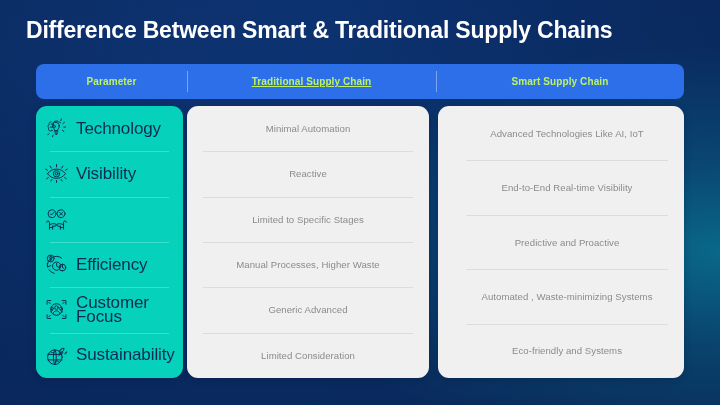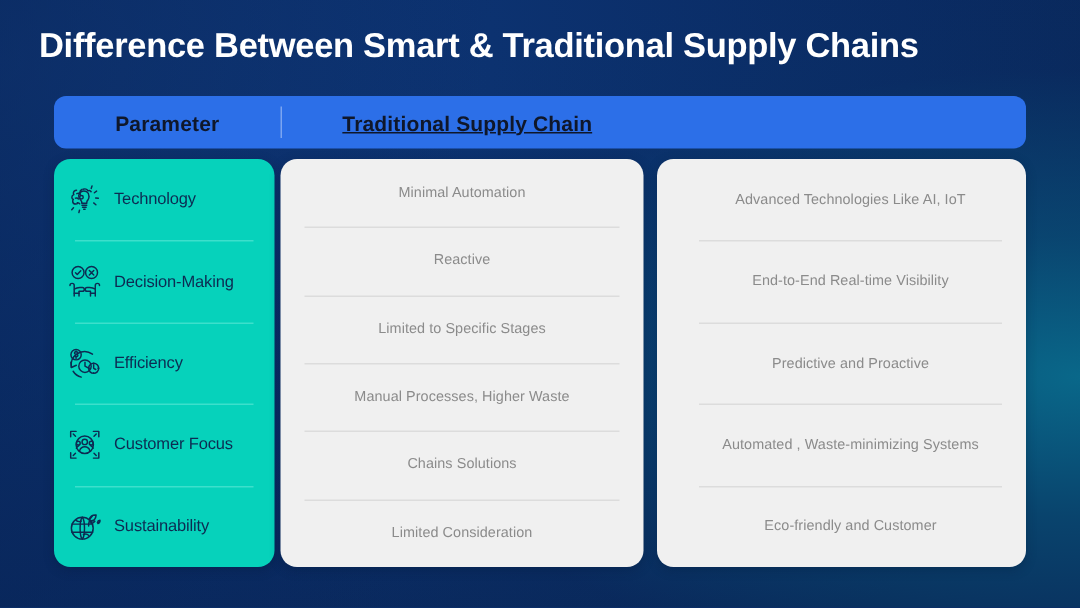--- a/index.html
+++ b/index.html
@@ -62,22 +62,22 @@
     border-radius: 8px;
     display: flex;
     align-items: stretch;
     z-index: 4;
   }
 
   .header-cell {
     display: flex;
     align-items: center;
     justify-content: center;
-    color: #0f172a;
-    font-size: 14px;
+    color: #bef264;
+    font-size: 10px;
     font-weight: bold;
     letter-spacing: 0.1px;
     position: relative;
   }
 
   .header-cell.param  { width: 151px; }
   .header-cell.trad   { width: 249px; text-decoration: underline; }
   .header-cell.smart  { flex: 1; }
 
   .header-cell.trad::before,
@@ -153,21 +153,21 @@
   }
 
   
   .panel-param .row {
     padding-left: 7px;
     gap: 7px;
   }
 
   .param-label {
     color: #0d2b52;
-    font-size: 11px;
+    font-size: 17px;
     font-weight: normal;
     letter-spacing: -0.1px;
     line-height: 14px;
   }
 
   .param-icon {
     width: 26px;
     height: 26px;
     flex: 0 0 26px;
     display: flex;
@@ -202,20 +202,23 @@
 <div id="slide">
 
   <div class="title">Difference Between Smart &amp; Traditional Supply Chains</div>
 
   <div class="header-bar">
     <div class="header-cell param">
       <span>Parameter</span>
     </div>
     <div class="header-cell trad">
       <span>Traditional Supply Chain</span>
+    </div>
+    <div class="header-cell smart">
+      <span>Smart Supply Chain</span>
     </div>
   </div>
 
   <div class="panel panel-param">
 
     <div class="row">
       <span class="param-icon">
         <svg viewBox="0 0 32 32" fill="none" stroke="#0d2b52" stroke-width="1.25" stroke-linecap="round" stroke-linejoin="round">
           <path d="M9 7.5c-1.6 0-2.7 1.1-2.7 2.4 0 .5.15.9.4 1.25-1 .35-1.7 1.2-1.7 2.2 0 .85.5 1.6 1.25 2-.35.4-.55.9-.55 1.45 0 1.35 1.2 2.45 2.7 2.45.5 0 .95-.12 1.35-.33"></path>
           <path d="M14.5 6.6c1.6-.7 3.6-.1 4.3 1.35.95-.35 2.1-.05 2.65.8"></path>
@@ -224,35 +227,46 @@
           <circle cx="13.2" cy="13.4" r="1.5"></circle>
           <path d="M19.6 12.5a4.4 4.4 0 1 0-7 3.5c.55.45.85 1.05.85 1.7v.9h4.3v-.95c0-.65.3-1.25.85-1.7a4.4 4.4 0 0 0 1-3.45z"></path>
           <path d="M13.6 20.3h4.1M14.1 22h3.1M15.1 23.6h1.2"></path>
           <path d="M24.2 9.6l1.9-1.4M25.3 14.1l2.3.15M23.6 18.3l1.9 1.5M21.5 5.9l.7-2.1"></path>
           <path d="M6.4 22.5l-1.5 1.6M11.5 24.5l-.5 2"></path>
         </svg>
       </span>
       <span class="param-label">Technology</span>
     </div>
 
+    <div class="row">
+      <span class="param-icon">
+        <svg viewBox="0 0 32 32" fill="none" stroke="#0d2b52" stroke-width="1.25" stroke-linecap="round" stroke-linejoin="round">
+          <path d="M4.5 16.3c2.9-3.9 7-5.9 11.5-5.9s8.6 2 11.5 5.9c-2.9 3.9-7 5.9-11.5 5.9S7.4 20.2 4.5 16.3z"></path>
+          <circle cx="16" cy="16.3" r="4.1"></circle>
+          <circle cx="16" cy="16.3" r="1.7"></circle>
+          <path d="M16 7.6V4.4M9.4 9.1L7.8 6.5M22.6 9.1l1.6-2.6M4.6 11.9L2.2 10.4M27.4 11.9l2.4-1.5"></path>
+          <path d="M16 24.9v2.5M10.2 23.6l-1.4 2.2M21.8 23.6l1.4 2.2M5.6 21.3l-2.2 1.4M26.4 21.3l2.2 1.4"></path>
+        </svg>
+      </span>
+      <span class="param-label">Visibility</span>
+    </div>
 
     <div class="row">
       <span class="param-icon">
         <svg viewBox="0 0 32 32" fill="none" stroke="#0d2b52" stroke-width="1.25" stroke-linecap="round" stroke-linejoin="round">
           <circle cx="10.3" cy="8.6" r="5.1"></circle>
           <path d="M8.1 8.7l1.5 1.6 3-3.3"></path>
           <circle cx="21.8" cy="8.6" r="5.1"></circle>
           <path d="M19.9 6.8l3.8 3.8M23.7 6.8l-3.8 3.8"></path>
           <path d="M3.4 19.6c0-1 .8-1.8 1.8-1.8s1.8.8 1.8 1.8v3.2c1.4-.9 3-1.4 4.8-1.4h2.2c.9 0 1.6.7 1.6 1.6s-.7 1.6-1.6 1.6h-2.7"></path>
           <path d="M28.6 19.6c0-1-.8-1.8-1.8-1.8s-1.8.8-1.8 1.8v3.2c-1.4-.9-3-1.4-4.8-1.4h-2.2c-.9 0-1.6.7-1.6 1.6s.7 1.6 1.6 1.6h2.7"></path>
           <path d="M7 23.3v5.2M11.1 24.7v3.8M20.9 24.7v3.8M25 23.3v5.2"></path>
           <path d="M7 26.2h4.1M20.9 26.2H25"></path>
         </svg>
       </span>
-      <span class="param-label">Decision-Making</span>
     </div>
 
     <div class="row">
       <span class="param-icon">
         <svg viewBox="0 0 32 32" fill="none" stroke="#0d2b52" stroke-width="1.25" stroke-linecap="round" stroke-linejoin="round">
           <path d="M22.6 7.8A11.5 11.5 0 0 0 4.6 19.1M6.1 22.4a11.5 11.5 0 0 0 6.9 5"></path>
           <path d="M4.2 14.6l.4 4.6 4.2-1.9"></path>
           <circle cx="8.6" cy="8.3" r="4.4"></circle>
           <path d="M10.1 6.3c-.5-.5-1.3-.7-2-.5-.8.25-1.1 1.05-.6 1.6.55.6 1.8.35 2.4.95.5.5.2 1.35-.55 1.6-.75.25-1.6 0-2.05-.55"></path>
           <path d="M8.6 5v.7M8.6 10.7v.8"></path>
@@ -308,38 +322,38 @@
     <div class="row">
       <span class="value-label">Reactive</span>
     </div>
     <div class="row">
       <span class="value-label">Limited to Specific Stages</span>
     </div>
     <div class="row">
       <span class="value-label">Manual Processes, Higher Waste</span>
     </div>
     <div class="row">
-      <span class="value-label">Chains Solutions</span>
+      <span class="value-label">Generic Advanced</span>
     </div>
     <div class="row">
       <span class="value-label">Limited Consideration</span>
     </div>
   </div>
 
   <div class="panel panel-smart">
     <div class="row">
       <span class="value-label">Advanced Technologies Like AI, IoT</span>
     </div>
     <div class="row">
       <span class="value-label">End-to-End Real-time Visibility</span>
     </div>
     <div class="row">
       <span class="value-label">Predictive and Proactive</span>
     </div>
     <div class="row">
       <span class="value-label">Automated , Waste-minimizing Systems</span>
     </div>
     <div class="row">
-      <span class="value-label">Eco-friendly and Customer</span>
+      <span class="value-label">Eco-friendly and Systems</span>
     </div>
   </div>
 
 </div>
 
 </body></html>

